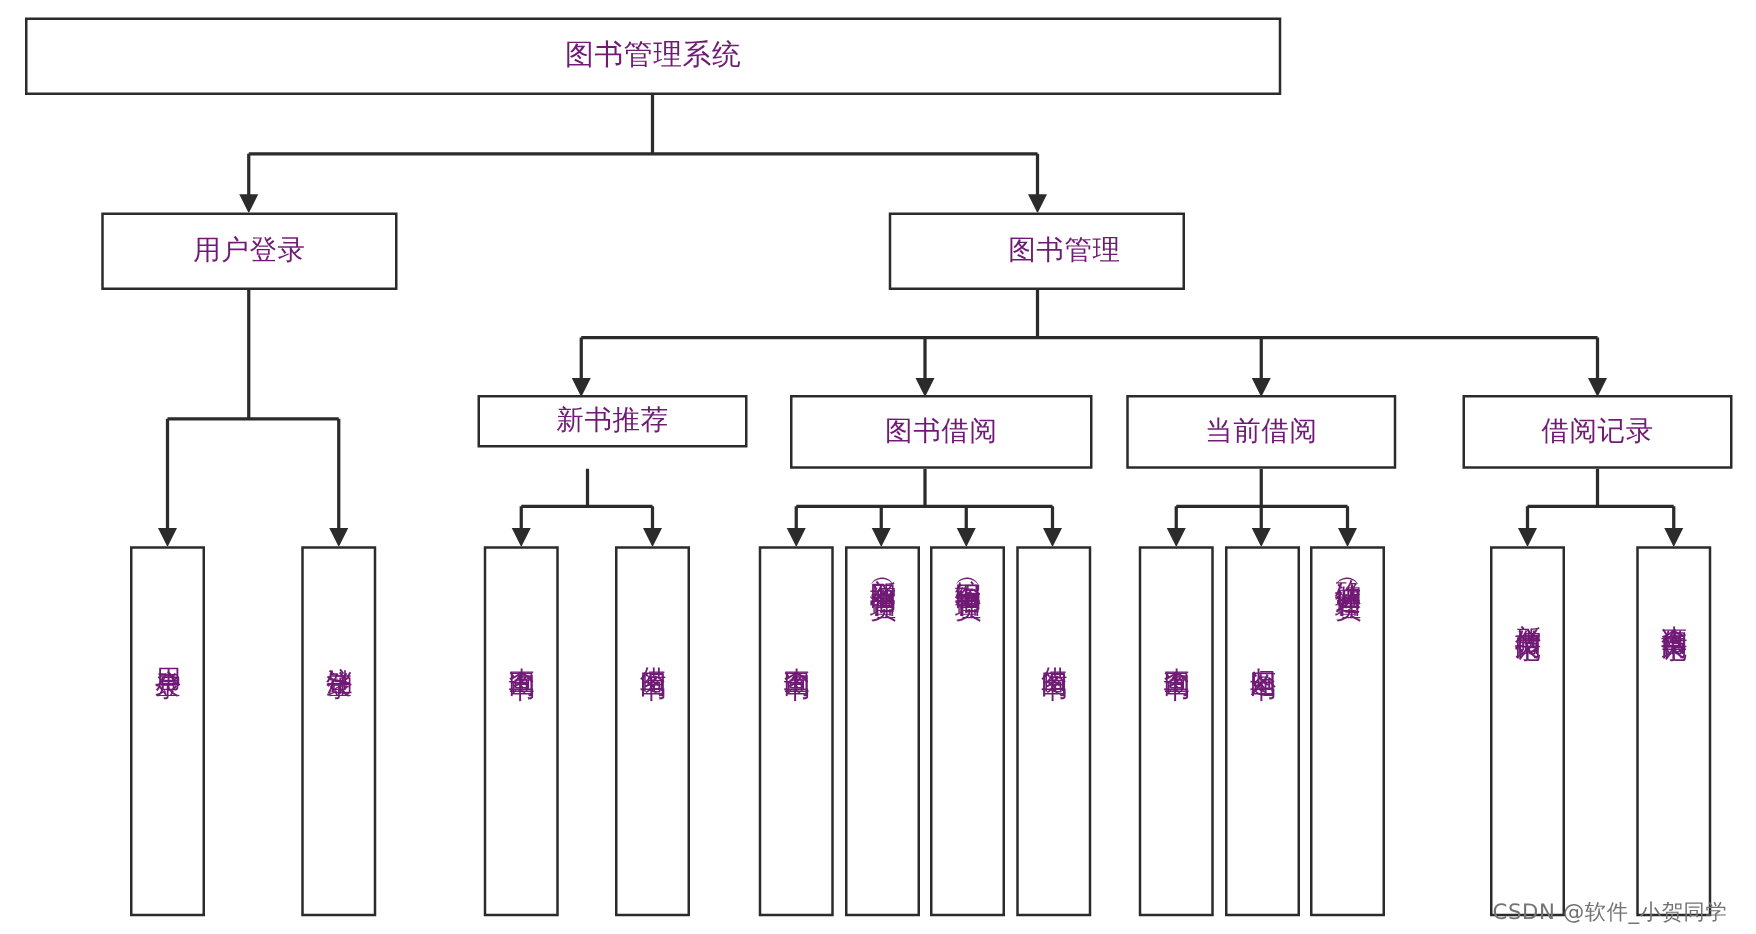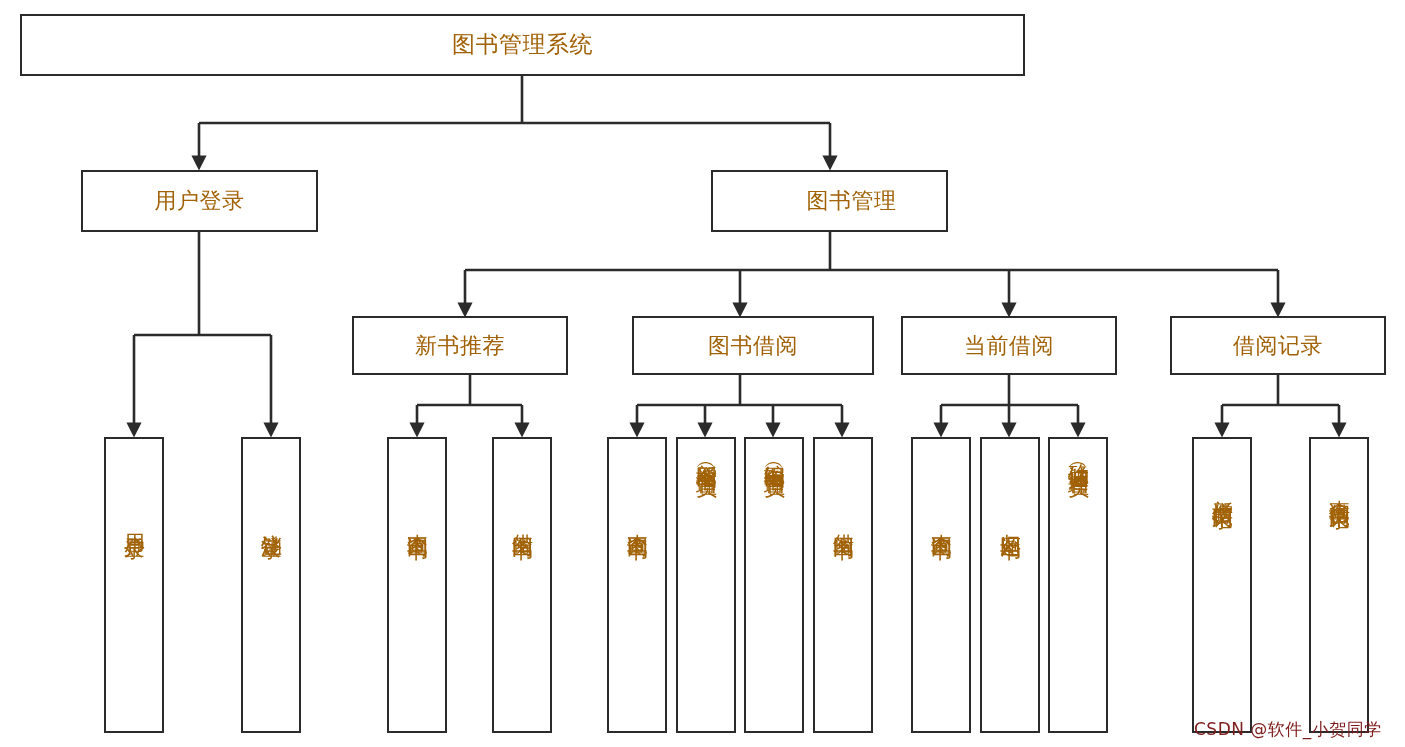--- a/index.html
+++ b/index.html
@@ -33,21 +33,21 @@
     background: #ffffff;
     border: 2px solid #2b2b2b;
     display: flex;
     align-items: center;
     justify-content: center;
     z-index: 2;
   }
   .node-label {
     display: block;
     text-align: center;
-    color: #a16207;
+    color: #701a75;
     line-height: 1.18;
     letter-spacing: 0.5px;
   }
   
   .node.horiz .node-label {
     writing-mode: horizontal-tb;
     font-size: 22px;
   }
   .node.root .node-label { font-size: 23px; }
   
@@ -59,21 +59,21 @@
     writing-mode: vertical-rl;
     text-orientation: upright;
     font-size: 21px;
     letter-spacing: 2px;
     line-height: 1.0;
     margin: 0 auto;
   }
   .watermark {
     position: absolute;
     font-size: 17px;
-    color: #7f1d1d;
+    color: #737373;
     white-space: nowrap;
     z-index: 3;
     letter-spacing: 0.5px;
   }
 </style>
 </head>
 <body>
 
 <div id="canvas">
 
@@ -133,21 +133,21 @@
     <span class="node-label">图书管理系统</span>
   </div>
 
   <div class="node horiz" style="left:81px; top:170px; width:237px; height:62px;">
     <span class="node-label">用户登录</span>
   </div>
   <div class="node horiz" style="left:711px; top:170px; width:237px; height:62px;padding-left:44px;">
     <span class="node-label">图书管理</span>
   </div>
 
-  <div class="node horiz" style="left:352px; top:316px; width:216px; height:59px;">
+  <div class="node horiz" style="left:382px; top:316px; width:216px; height:42px;">
     <span class="node-label">新书推荐</span>
   </div>
   <div class="node horiz" style="left:632px; top:316px; width:242px; height:59px;">
     <span class="node-label">图书借阅</span>
   </div>
   <div class="node horiz" style="left:901px; top:316px; width:216px; height:59px;align-items:center;">
     <span class="node-label">当前借阅</span>
   </div>
   <div class="node horiz" style="left:1170px; top:316px; width:216px; height:59px;">
     <span class="node-label">借阅记录</span>

